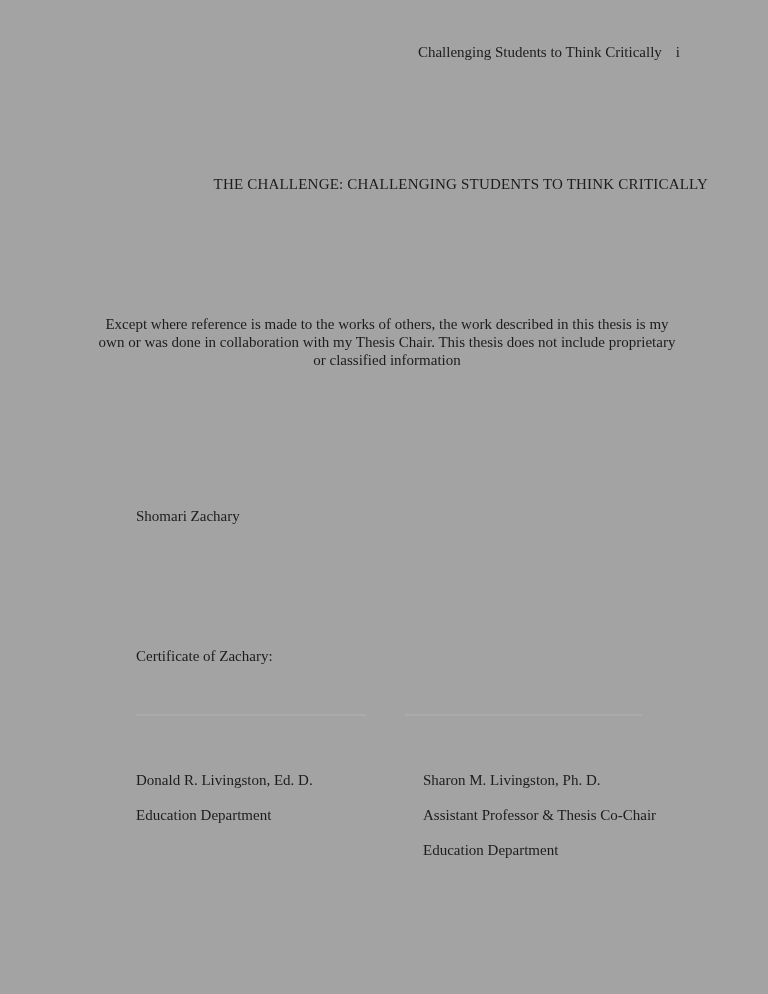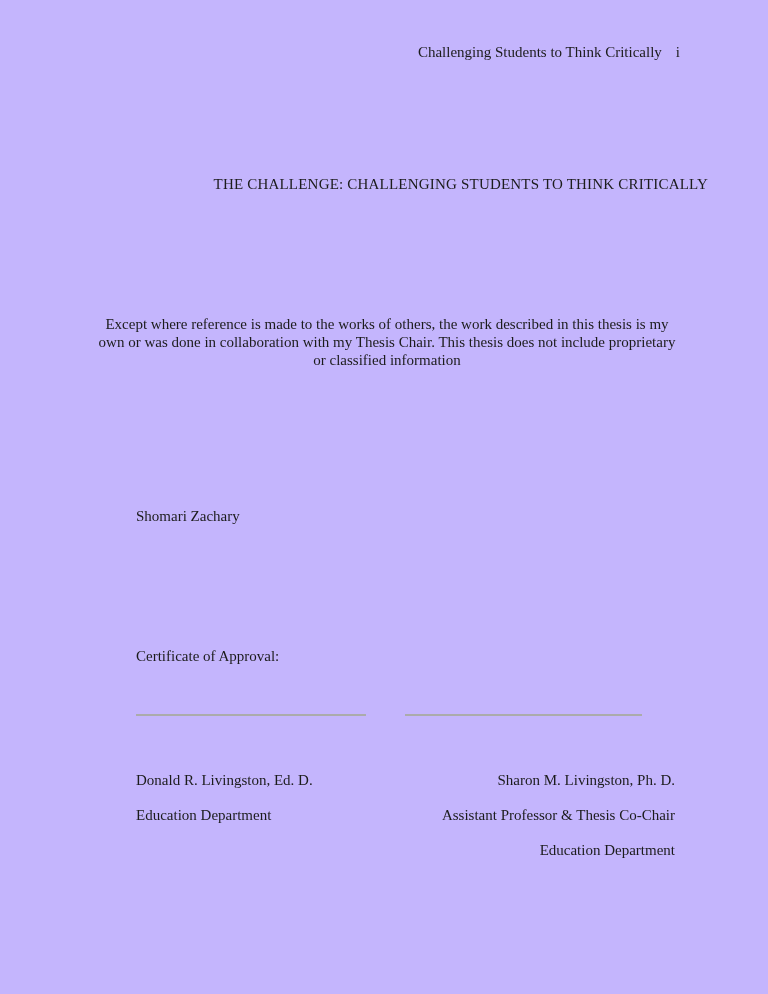--- a/index.html
+++ b/index.html
@@ -6,21 +6,21 @@
 
   html, body {
     background: #ffffff;
   }
 
   .page {
     position: relative;
     width: 768px;
     height: 994px;
     margin: 0 auto;
-    background: #c4b5fd;
+    background: #a3a3a3;
     font-family: "Liberation Serif", "DejaVu Serif", serif;
     font-size: 15px;
     color: #1c1c1c;
     overflow: hidden;
   }
 
   
   .running-head {
     position: absolute;
     top: 44px;
@@ -83,21 +83,21 @@
   .sig-line.right { left: 405px; width: 237px; }
 
   
   .signatory-col {
     position: absolute;
     top: 736px;
     width: 270px;
     margin-top: 36px;
   }
   .signatory-col.left  { left: 136px; }
-  .signatory-col.right { left: 405px; text-align: right; }
+  .signatory-col.right { left: 423px; }
 
   .signatory-col .row {
     display: block;
     height: 35px;
     line-height: 17px;
     white-space: nowrap;
   }
 </style>
 </head>
 <body>
@@ -107,21 +107,21 @@
   <div class="running-head">
     <span>Challenging Students to Think Critically</span><span class="page-num">i</span>
   </div>
 
   <h1 class="thesis-title">THE CHALLENGE: CHALLENGING STUDENTS TO THINK CRITICALLY</h1>
 
   <p class="disclaimer">Except where reference is made to the works of others, the work described in this thesis is my own or was done in collaboration with my Thesis Chair. This thesis does not include proprietary or classified information</p>
 
   <div class="author-name">Shomari Zachary</div>
 
-  <div class="approval-heading">Certificate of Approval:</div>
+  <div class="approval-heading">Certificate of Zachary:</div>
 
   <div class="sig-line left"></div>
   <div class="sig-line right"></div>
 
   <div class="signatory-col left">
     <span class="row">Donald R. Livingston, Ed. D.</span>
     <span class="row">Education Department</span>
   </div>
 
   <div class="signatory-col right">

